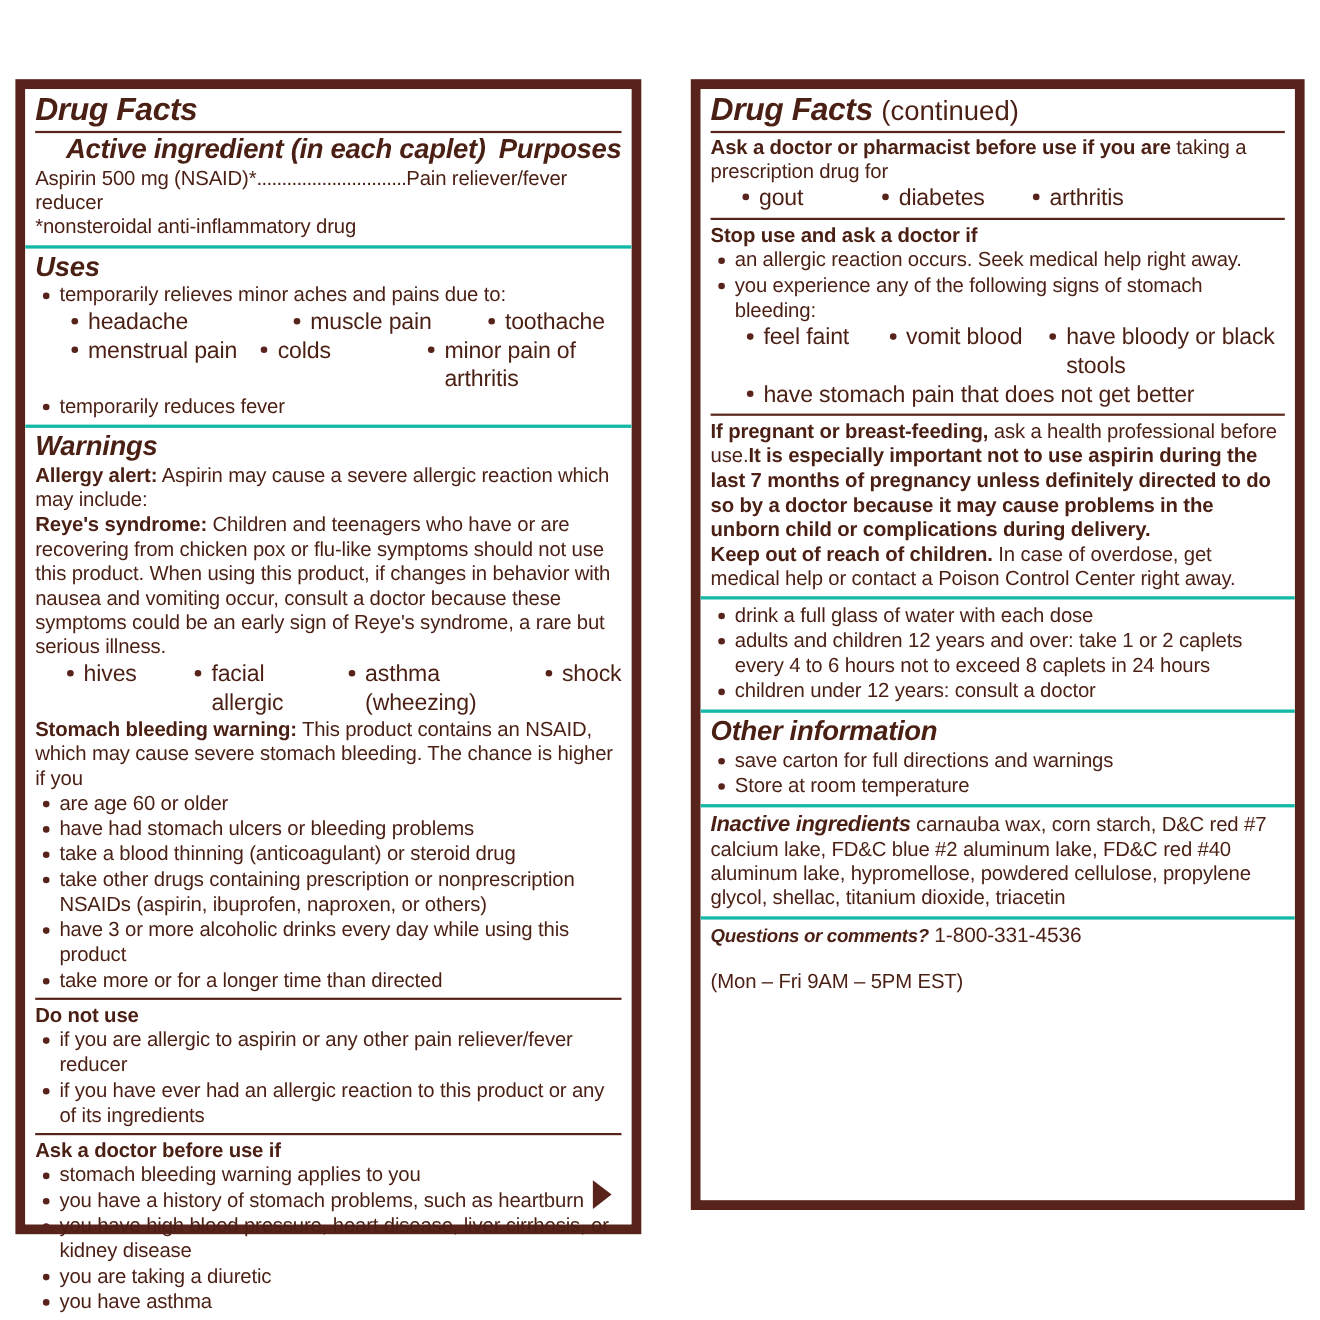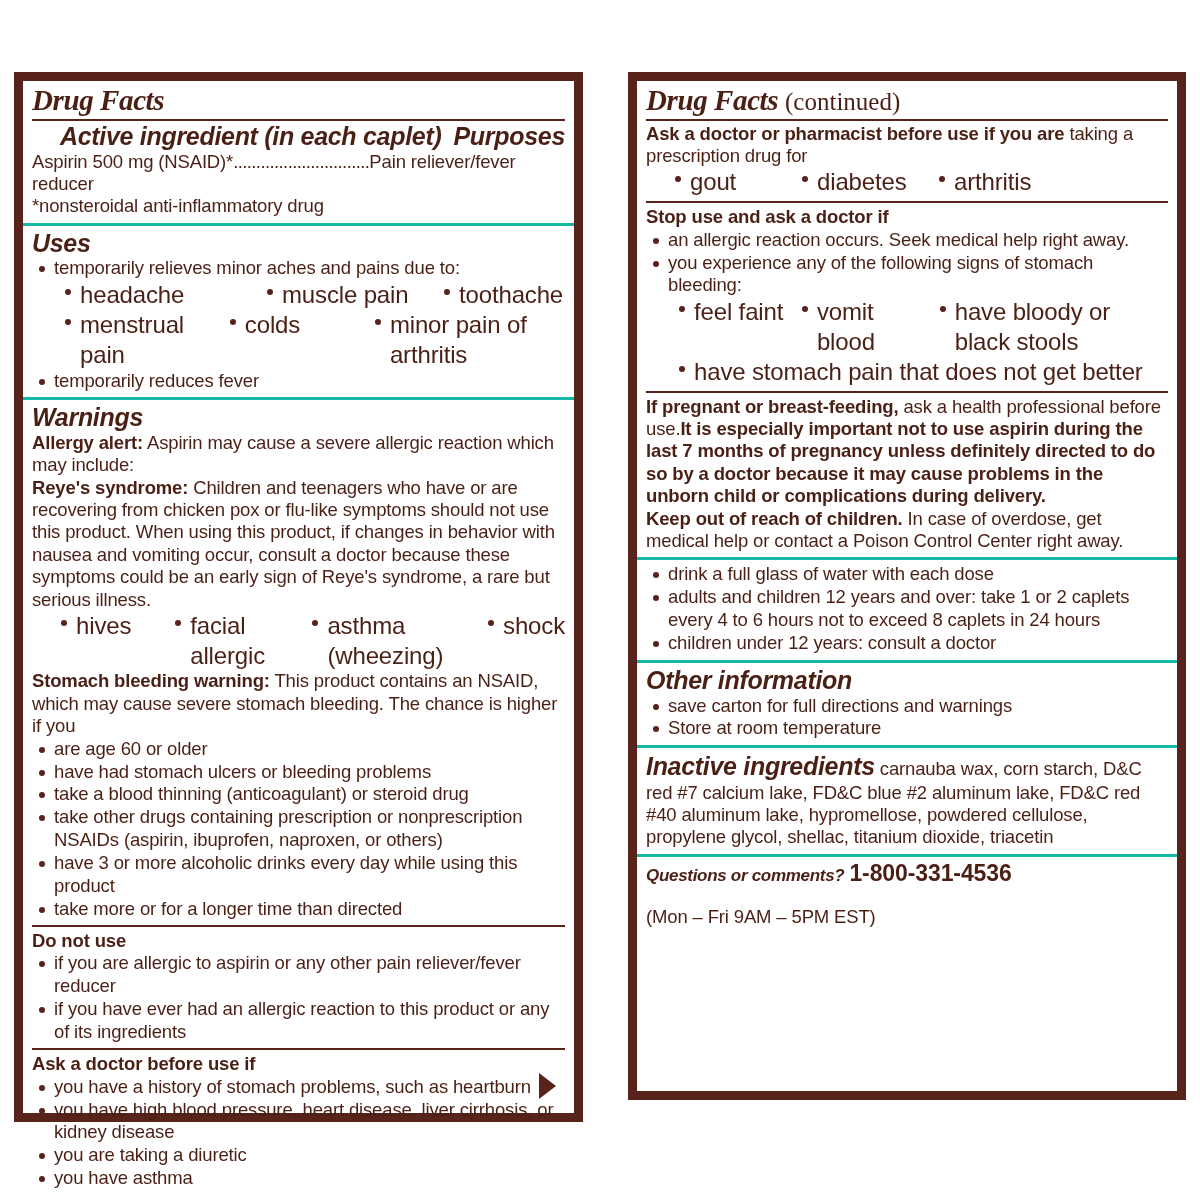--- a/index.html
+++ b/index.html
@@ -29,21 +29,20 @@
 
   .thin{border-top:2px solid #57231a;margin:3px 0 2px 0;}
   .thin-lite{border-top:2px solid #57231a;margin:4px 0 3px 0;}
 
   
   .h-title{
     font-style:italic;font-weight:bold;
     font-size:29px;line-height:1.06;
     letter-spacing:-0.4px;
     margin:1px 0 2px 0;
-    font-family:Liberation Serif, serif;
   }
   .h-title .cont{font-style:normal;font-weight:normal;font-size:25px;letter-spacing:0;}
   .h-major{
     font-style:italic;font-weight:bold;
     font-size:25px;line-height:1.08;
     letter-spacing:-0.3px;
     margin:1px 0 1px 0;
     display:flex;justify-content:flex-end;align-items:baseline;
   }
   .h-major .purposes{margin-left:12px;}
@@ -69,21 +68,21 @@
     font-size:18.5px;line-height:1.24;
     padding-left:22px;letter-spacing:-0.15px;
     margin:0;
   }
   li:before{
     content:"";position:absolute;left:7px;top:9px;
     width:6px;height:6px;border-radius:50%;background:#57231a;
   }
 
   
-  .brow{display:flex;font-size:24px;line-height:1.24;letter-spacing:-0.15px;}
+  .brow{display:flex;font-size:21px;line-height:1.24;letter-spacing:-0.15px;}
   .brow .bi{position:relative;padding-left:22px;}
   .brow .bi:before{
     content:"";position:absolute;left:7px;top:9px;
     width:6px;height:6px;border-radius:50%;background:#57231a;
   }
   .indent26{padding-left:26px;}
   .indent22{padding-left:22px;}
 
   .uses-sub .bi:nth-child(1){width:180px;}
   .uses-sub .bi:nth-child(2){width:155px;}
@@ -99,25 +98,25 @@
   .sb3 .bi:nth-child(2){width:155px;}
 
   .arrow{
     position:absolute;right:18px;bottom:14px;
     width:0;height:0;
     border-top:13px solid transparent;
     border-bottom:13px solid transparent;
     border-left:17px solid #57231a;
   }
 
-  .inact .lead{font-style:italic;font-weight:bold;font-size:25px;letter-spacing:-0.3px;}
+  .inact .lead{font-style:italic;font-weight:bold;font-size:20px;letter-spacing:-0.3px;}
   .inact .body{font-size:18.5px;letter-spacing:-0.15px;}
 
   .q .lead{font-style:italic;font-weight:bold;font-size:17px;letter-spacing:-0.3px;}
-  .q .phone{font-weight:bold;font-size:23px;letter-spacing:-0.1px;}
+  .q .phone{font-weight:normal;font-size:19px;letter-spacing:-0.1px;}
   .q .hours{font-size:18.5px;letter-spacing:-0.15px;line-height:1.2;}
 
   .tight{line-height:1.2;}
 </style>
 </head>
 <body>
 
 <div class="sheet">
 
   <div class="panel" id="panel-left">
@@ -184,20 +183,21 @@
         <div class="h-bold">Do not use</div>
         <ul>
           <li>if you are allergic to aspirin or any other pain reliever/fever reducer</li>
           <li>if you have ever had an allergic reaction to this product or any of its ingredients</li>
         </ul>
 
         <div class="thin-lite"></div>
 
         <div class="h-bold">Ask a doctor before use if</div>
         <ul>
+          <li>stomach bleeding warning applies to you</li>
           <li>you have a history of stomach problems, such as heartburn</li>
           <li>you have high blood pressure, heart disease, liver cirrhosis, or kidney disease</li>
           <li>you are taking a diuretic</li>
           <li>you have asthma</li>
         </ul>
       </div>
 
       <div class="arrow"></div>
     </div>
   </div>

